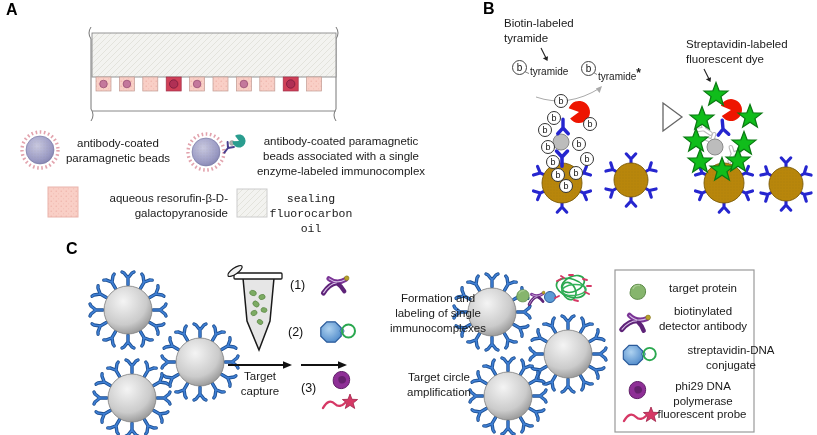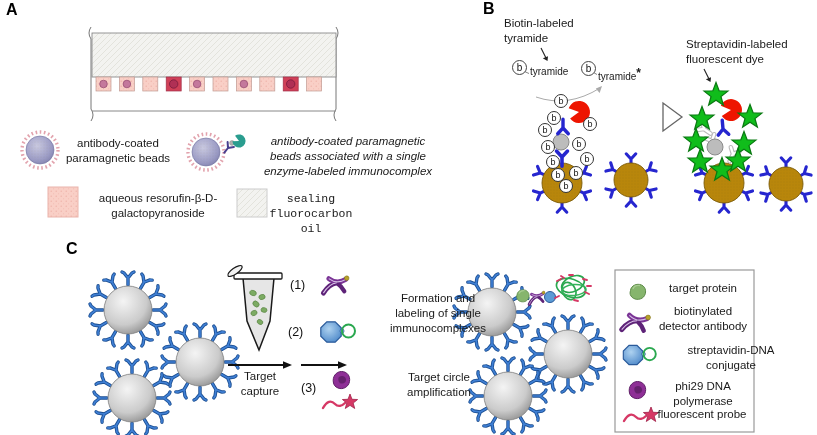--- a/index.html
+++ b/index.html
@@ -280,24 +280,24 @@
     </g>
   </g>
 </svg>
 
   <div class="plabel" style="left:6px;top:1px;">A</div>
   <div class="plabel" style="left:483px;top:0px;">B</div>
   <div class="plabel" style="left:66px;top:240px;">C</div>
 
   <div class="t" style="left:62px;top:136px;width:112px;">antibody-coated
 paramagnetic beads</div>
-  <div class="t" style="left:260px;top:134px;width:176px;font-style:italic;">antibody-coated paramagnetic
+  <div class="t" style="left:253px;top:134px;width:176px;">antibody-coated paramagnetic
 beads associated with a single
 enzyme-labeled immunocomplex</div>
-  <div class="t" style="left:88px;top:191px;width:140px;">aqueous resorufin-β-D-
+  <div class="t" style="left:88px;top:191px;width:140px;text-align:right;">aqueous resorufin-β-D-
 galactopyranoside</div>
   <div class="t" style="left:259px;top:191px;width:104px;font-family:Liberation Mono, monospace;">sealing
 fluorocarbon oil</div>
 
   <div class="t left" style="left:504px;top:16px;width:100px;">Biotin-labeled
 tyramide</div>
   <div class="t left" style="left:686px;top:37px;width:125px;">Streptavidin-labeled
 fluorescent dye</div>
   <div class="t left small" style="left:530px;top:66px;width:46px;">tyramide</div>
   <div class="t left small" style="left:598px;top:68px;width:56px;"><span>tyramide</span><span class="sup">*</span></div>

